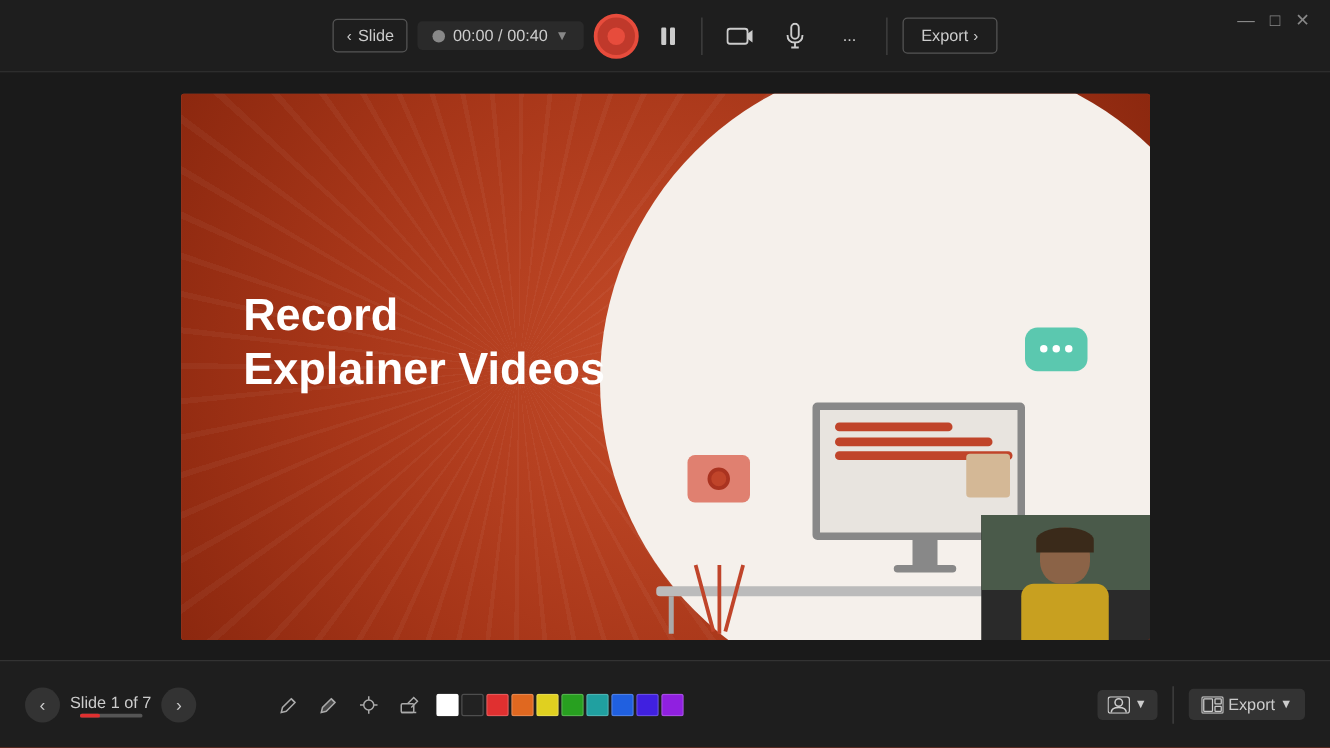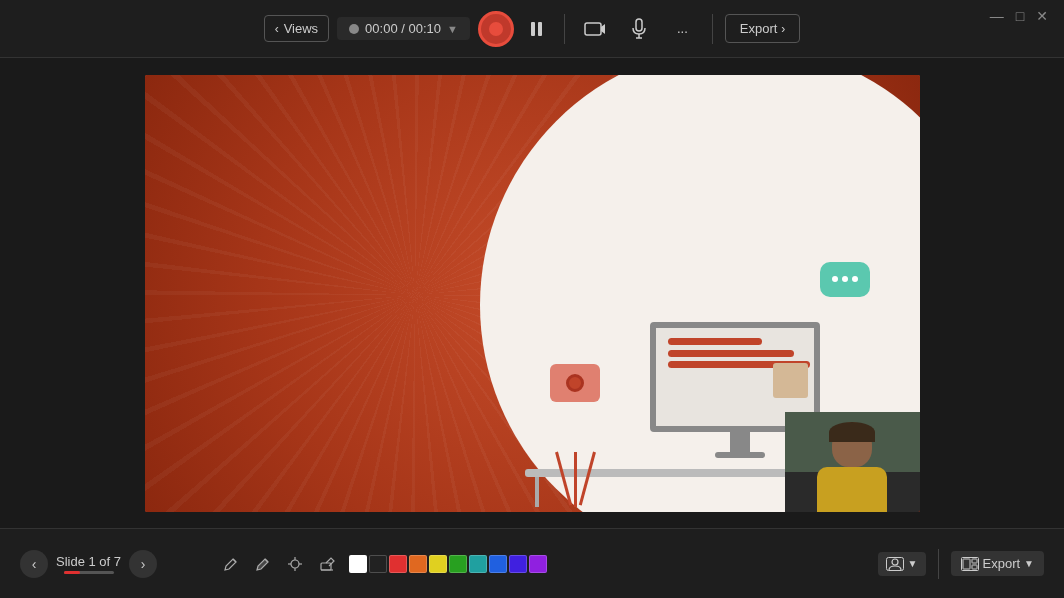--- a/index.html
+++ b/index.html
@@ -526,26 +526,26 @@
 <div id="win-controls">
   <span class="win-ctrl">—</span>
   <span class="win-ctrl">□</span>
   <span class="win-ctrl">✕</span>
 </div>
 
 <div id="top-toolbar">
 
   <button class="toolbar-btn edit-btn">
     <span style="font-size:12px;">‹</span>
-    <span>Views</span>
+    <span>Slide</span>
   </button>
 
   <div class="timer-area">
     <div class="timer-dot"></div>
-    <span>00:00 / 00:10</span>
+    <span>00:00 / 00:40</span>
     <span style="color:#888; font-size:11px;">▼</span>
   </div>
 
   <button class="record-btn">
     <div class="record-btn-inner"></div>
   </button>
 
   <button class="pause-btn">
     <div class="pause-bar"></div>
     <div class="pause-bar"></div>
@@ -584,20 +584,23 @@
 <div id="main-content">
 
   <div id="slide-container">
 
     <div id="slide-bg-pattern"></div>
 
     <div class="slide-pattern-lines"></div>
 
     <div id="white-circle"></div>
 
+    <div id="slide-text">
+      <div id="slide-title">Record<br>Explainer Videos</div>
+    </div>
 
     <div id="illustration">
 
       <div class="desk" style="position:absolute; bottom:35px; left:15px; width:290px; height:8px; background:#bbb; border-radius:3px;">
         <div class="desk-leg left"></div>
         <div class="desk-leg right"></div>
       </div>
 
       <div class="camera-wrap">
         <div class="camera-body">

